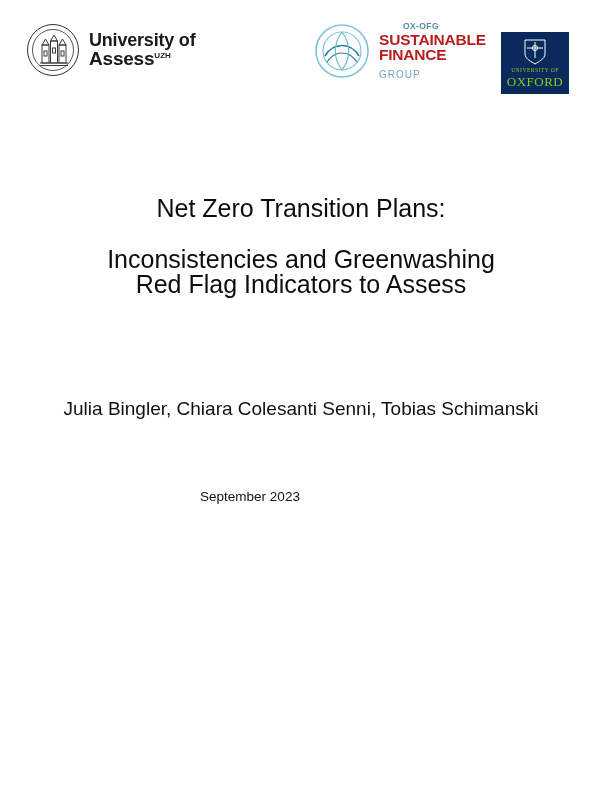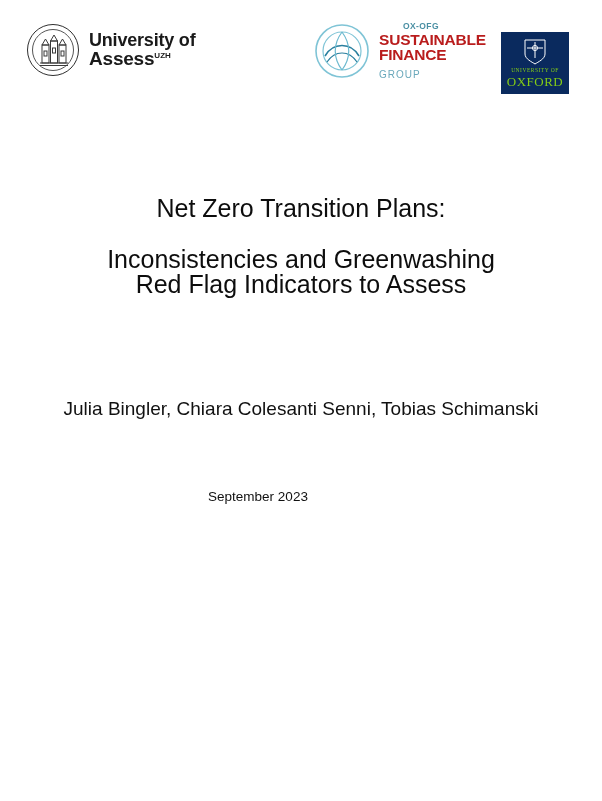--- a/index.html
+++ b/index.html
@@ -176,21 +176,20 @@
     color: #111;
   }
   .date {
     position: absolute;
     top: 489px;
     left: 0;
     width: 500px;
     text-align: center;
     font-size: 13.5px;
     color: #111;
-    padding-left: 8px;
   }
 </style>
 </head>
 <body>
 
 <div class="page">
 
   <div class="logo-row">
 
     <div class="uzh-logo">

